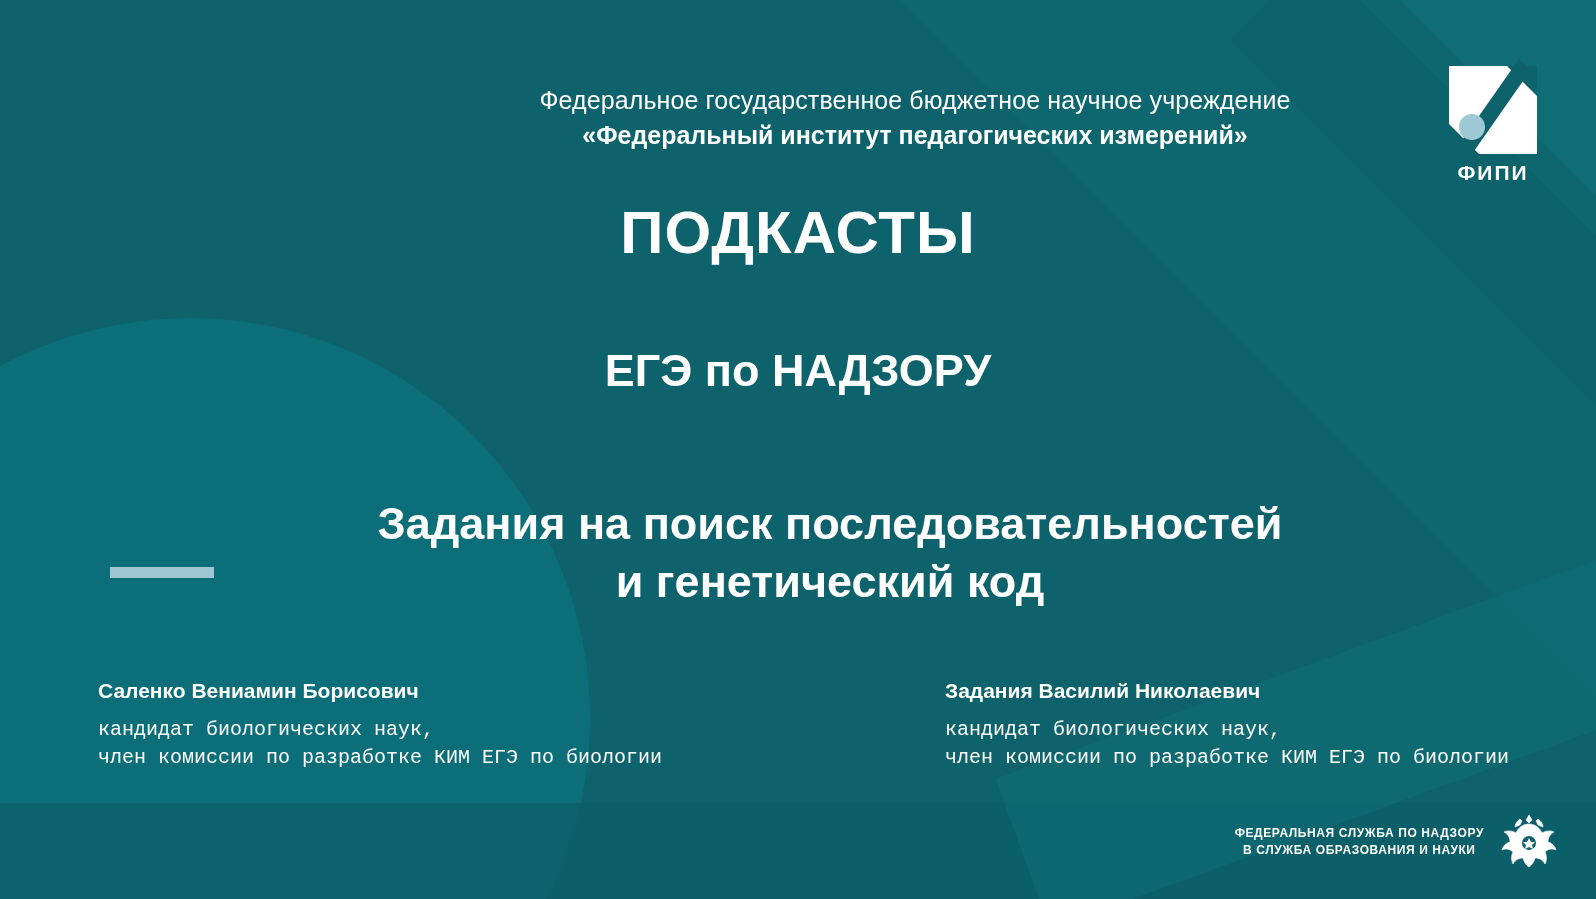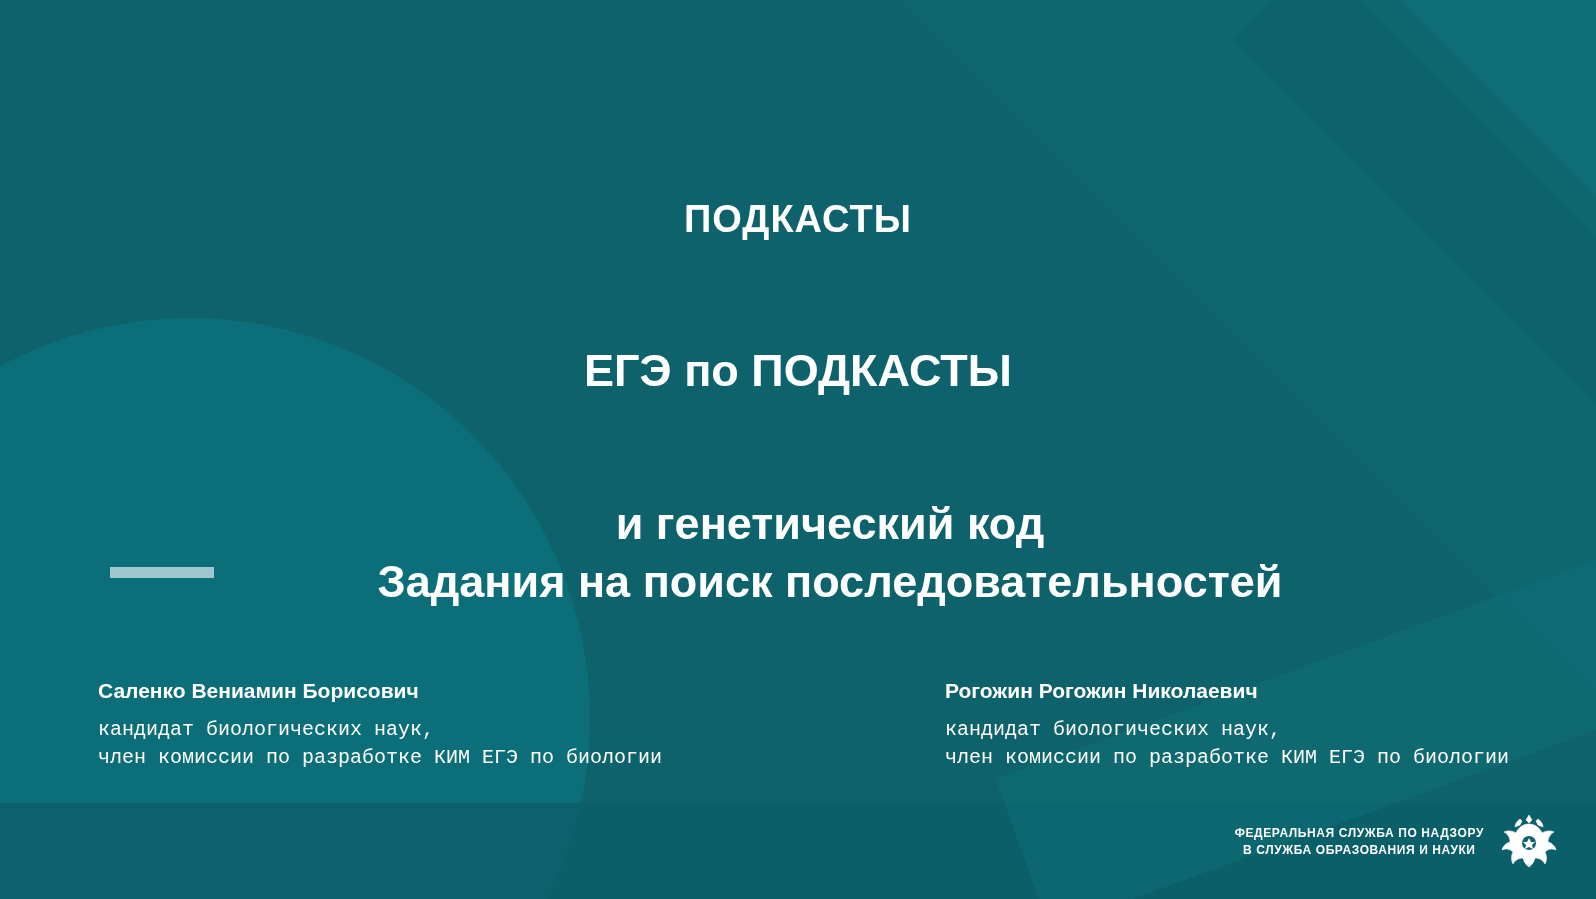--- a/index.html
+++ b/index.html
@@ -169,21 +169,21 @@
   }
 
   
   .title-podcasts {
     position: absolute;
     top: 198px;
     left: 0;
     width: 1596px;
     text-align: center;
     color: #ffffff;
-    font-size: 38px;
+    font-size: 60px;
     font-weight: bold;
     letter-spacing: 1px;
     z-index: 5;
   }
   .title-subject {
     position: absolute;
     top: 345px;
     left: 0;
     width: 1596px;
     text-align: center;
@@ -268,41 +268,54 @@
 
 <div class="slide">
 
   <div class="bg-circle"></div>
   <div class="bg-diag-1"></div>
   <div class="bg-diag-2"></div>
   <div class="bg-diag-3"></div>
   <div class="bg-bottom-band"></div>
   <div class="bg-bottom-diag"></div>
 
-
+  <div class="org-header">
+    <div class="org-line-1">Федеральное государственное бюджетное научное учреждение</div>
+    <div class="org-line-2">«Федеральный институт педагогических измерений»</div>
+  </div>
+
+  <div class="fipi-logo">
+    <div class="fipi-mark">
+      <div class="notch-tr"></div>
+      <div class="notch-bl"></div>
+      <div class="slash"></div>
+      <div class="dot"></div>
+    </div>
+    <div class="fipi-caption">ФИПИ</div>
+  </div>
 
   <div class="title-podcasts">ПОДКАСТЫ</div>
 
-  <div class="title-subject">ЕГЭ по ПОДКАСТЫ</div>
+  <div class="title-subject">ЕГЭ по НАДЗОРУ</div>
 
   <div class="accent-bar"></div>
 
   <div class="title-topic">
+    <div>Задания на поиск последовательностей</div>
     <div>и генетический код</div>
-    <div>Задания на поиск последовательностей</div>
   </div>
 
   <div class="authors">
     <div class="author author-left">
       <div class="author-name">Саленко Вениамин Борисович</div>
       <div class="author-line">кандидат биологических наук,</div>
       <div class="author-line">член комиссии по разработке КИМ ЕГЭ по биологии</div>
     </div>
     <div class="author author-right">
-      <div class="author-name">Рогожин Рогожин Николаевич</div>
+      <div class="author-name">Задания Василий Николаевич</div>
       <div class="author-line">кандидат биологических наук,</div>
       <div class="author-line">член комиссии по разработке КИМ ЕГЭ по биологии</div>
     </div>
   </div>
 
   <div class="rosobr">
     <div class="rosobr-text">
       <div>ФЕДЕРАЛЬНАЯ СЛУЖБА ПО НАДЗОРУ</div>
       <div>В СЛУЖБА ОБРАЗОВАНИЯ И НАУКИ</div>
     </div>

